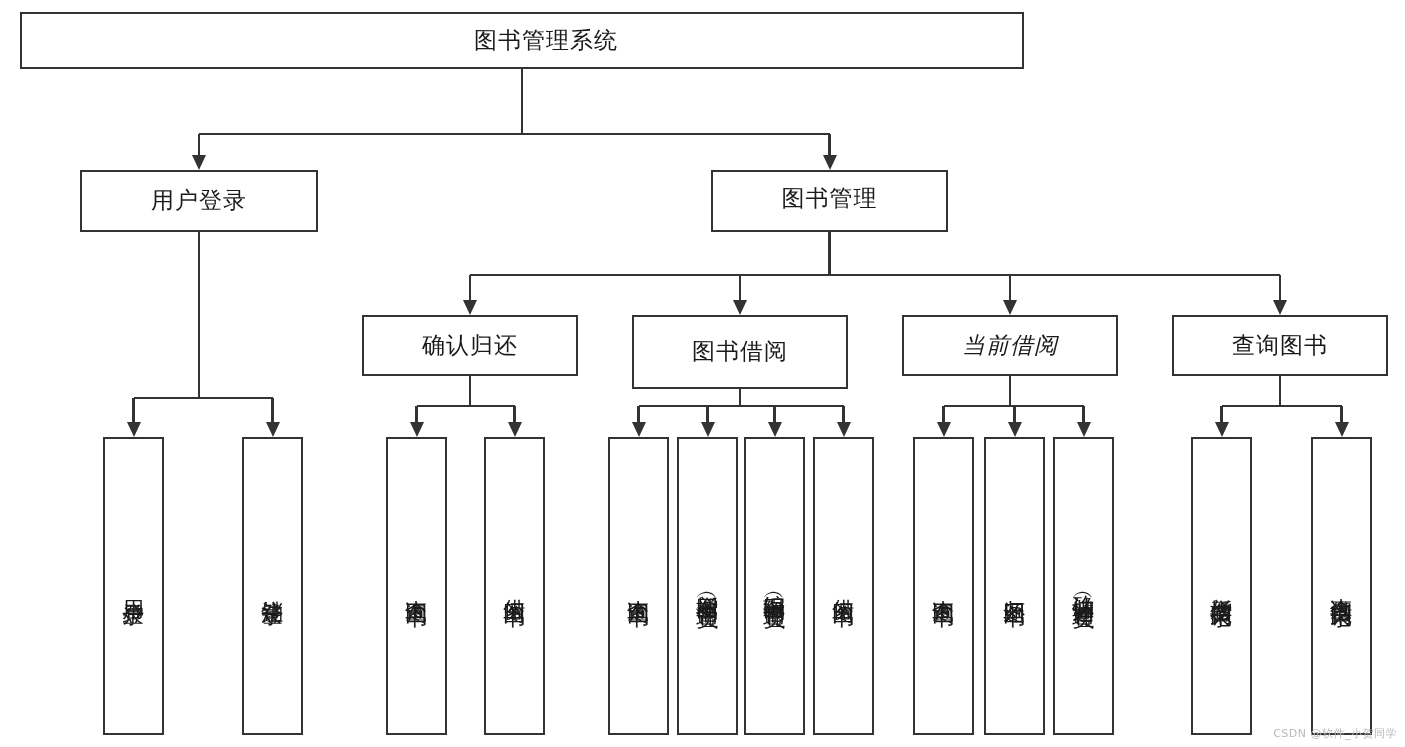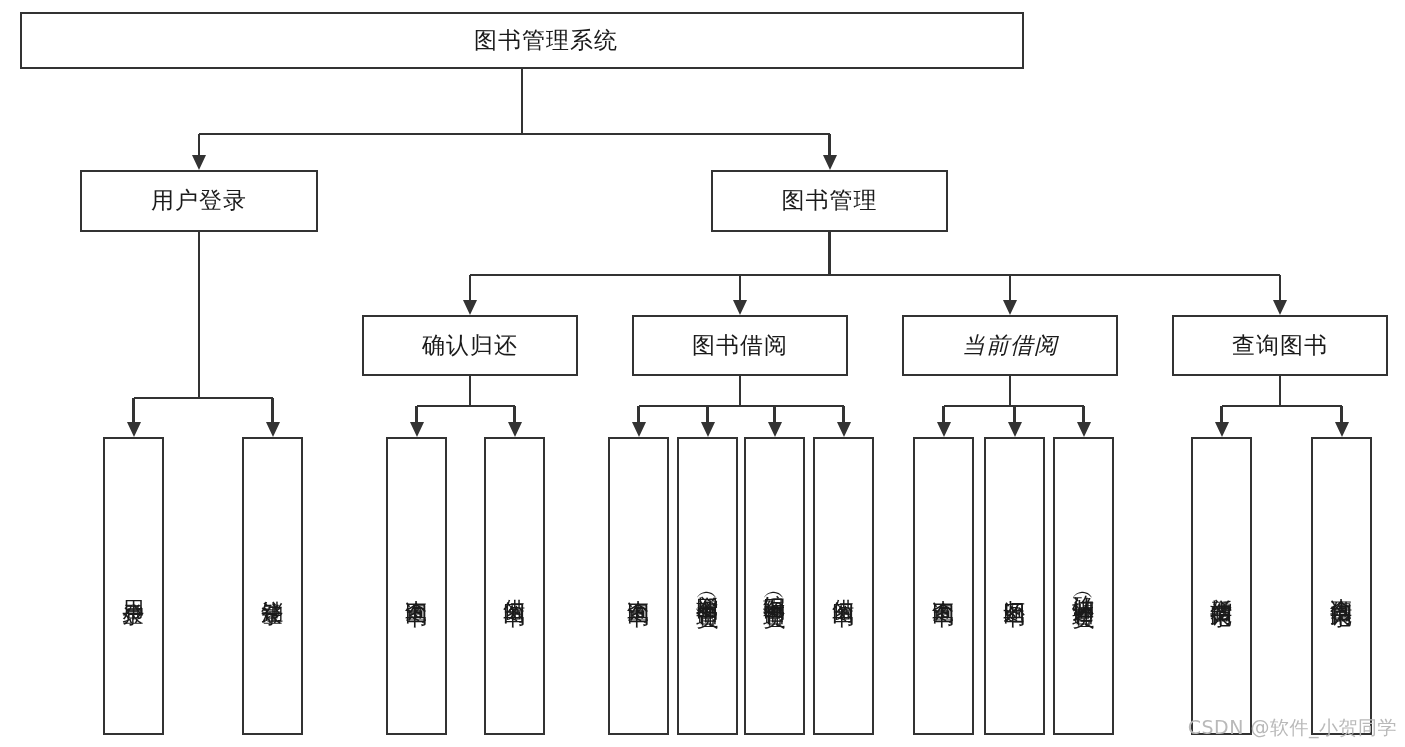--- a/index.html
+++ b/index.html
@@ -58,21 +58,21 @@
     width: 0;
     height: 0;
     border-left: 7px solid transparent;
     border-right: 7px solid transparent;
     border-top: 15px solid #333333;
   }
   .watermark {
     position: absolute;
     right: 8px;
     bottom: 6px;
-    font-size: 19px;
+    font-size: 11px;
     color: #b9b9b9;
     letter-spacing: 0.5px;
     white-space: nowrap;
   }
 </style>
 </head>
 <body>
 
 <div id="canvas">
   <div id="edges">
@@ -129,27 +129,27 @@
       <div class="edge v" style="left: 1340.25px; top: 406px; height: 17px;"></div>
       <div class="arrow" style="left: 1334.5px; top: 421.5px;"></div>
     </div>
   <div id="nodes">
       <div class="node horiz" style="left: 20px; top: 12px; width: 1004px; height: 57px; padding-left: 48px;">
         <span>图书管理系统</span>
       </div>
       <div class="node horiz" style="left: 80px; top: 170px; width: 238px; height: 62px;">
         <span>用户登录</span>
       </div>
-      <div class="node horiz" style="left: 711px; top: 170px; width: 237px; height: 62px;">
+      <div class="node horiz" style="left: 711px; top: 170px; width: 237px; height: 62px; font-family: Liberation Mono, monospace;">
         <span>图书管理</span>
       </div>
       <div class="node horiz" style="left: 362px; top: 315px; width: 216px; height: 61px;">
         <span>确认归还</span>
       </div>
-      <div class="node horiz" style="left: 632px; top: 315px; width: 216px; height: 61px;">
+      <div class="node horiz" style="left: 632px; top: 315px; width: 216px; height: 74px;">
         <span>图书借阅</span>
       </div>
       <div class="node horiz" style="left: 902px; top: 315px; width: 216px; height: 61px; font-style: italic;">
         <span>当前借阅</span>
       </div>
       <div class="node horiz" style="left: 1172px; top: 315px; width: 216px; height: 61px;">
         <span>查询图书</span>
       </div>
       <div class="node vert" style="left: 103px; top: 437px; width: 61px; height: 298px;">
         <span class="vtext">用户登录</span>

